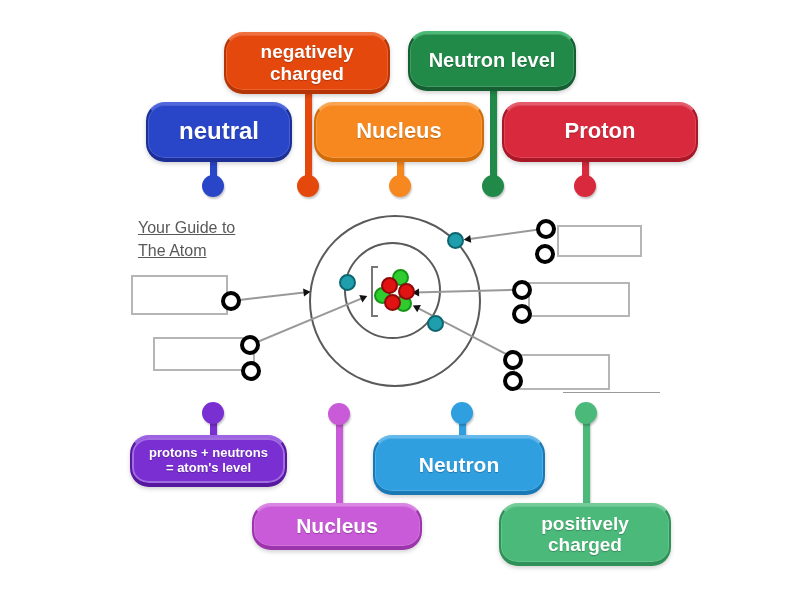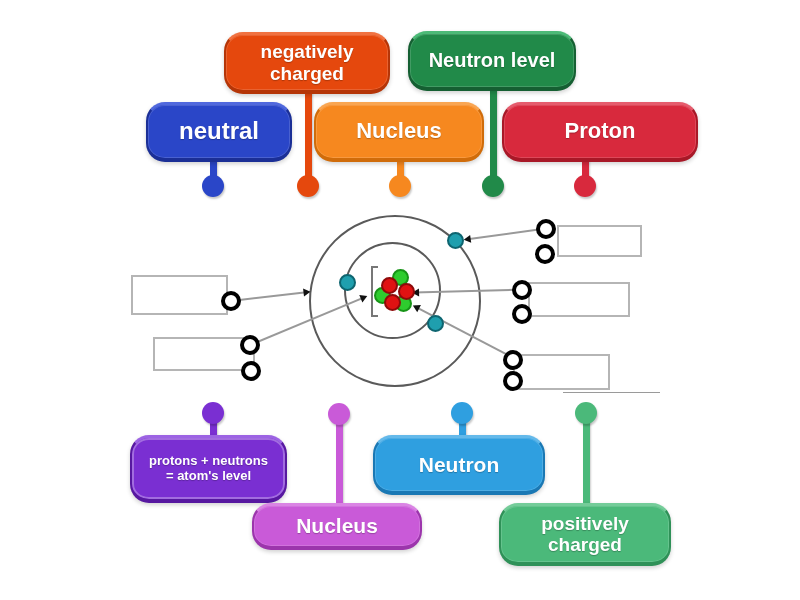--- a/index.html
+++ b/index.html
@@ -28,21 +28,21 @@
   
   #c2-box{left:408px;top:31px;width:168px;height:60px;font-size:20px;}
   #c2-stem{left:489.5px;top:88px;height:92px;} #c2-knob{left:482px;top:175px;}
   
   #c3-box{left:314px;top:102px;width:170px;height:60px;font-size:22px;}
   #c3-stem{left:396.5px;top:155px;height:25px;} #c3-knob{left:389px;top:175px;}
   
   #c4-box{left:502px;top:102px;width:196px;height:60px;font-size:22px;}
   #c4-stem{left:581.5px;top:155px;height:25px;} #c4-knob{left:574px;top:175px;}
   
-  #c5-box{left:130px;top:435px;width:157px;height:68px;font-size:13px;}
+  #c5-box{left:130px;top:435px;width:157px;height:52px;font-size:13px;}
   #c5-stem{left:209.5px;top:418px;height:24px;} #c5-knob{left:202px;top:402px;}
   
   #c6-box{left:252px;top:503px;width:170px;height:47px;font-size:21px;}
   #c6-stem{left:335.5px;top:419px;height:86px;} #c6-knob{left:328px;top:403px;}
   
   #c7-box{left:373px;top:435px;width:172px;height:60px;font-size:21px;}
   #c7-stem{left:458.5px;top:418px;height:24px;} #c7-knob{left:451px;top:402px;}
   
   #c8-box{left:499px;top:503px;width:172px;height:63px;font-size:19px;}
   #c8-stem{left:582.5px;top:419px;height:86px;} #c8-knob{left:575px;top:402px;}
@@ -81,20 +81,24 @@
   #r1{left:221px;top:291px;} #r2{left:240px;top:335px;} #r3{left:241px;top:361px;}
   #r4{left:536px;top:219px;} #r5{left:535px;top:244px;} #r6{left:512px;top:280px;}
   #r7{left:512px;top:304px;} #r8{left:503px;top:350px;} #r9{left:503px;top:371px;}
   #edge-line{position:absolute;left:563px;top:392px;width:97px;border-top:1.5px solid #9a9a9a;}
 </style>
 </head>
 <body>
 
 <div class="screen">
 
+  <div id="atom-title">
+    <span class="title-line">Your Guide to</span>
+    <span class="title-line">The Atom</span>
+  </div>
 
   <div class="orbit" id="orbit-outer"></div>
   <div class="orbit" id="orbit-inner"></div>
   <div id="bracket"></div>
 
   <div class="abox" id="b1"></div>
   <div class="abox" id="b2"></div>
   <div class="abox" id="b3"></div>
   <div class="abox" id="b4"></div>
   <div class="abox" id="b5"></div>

